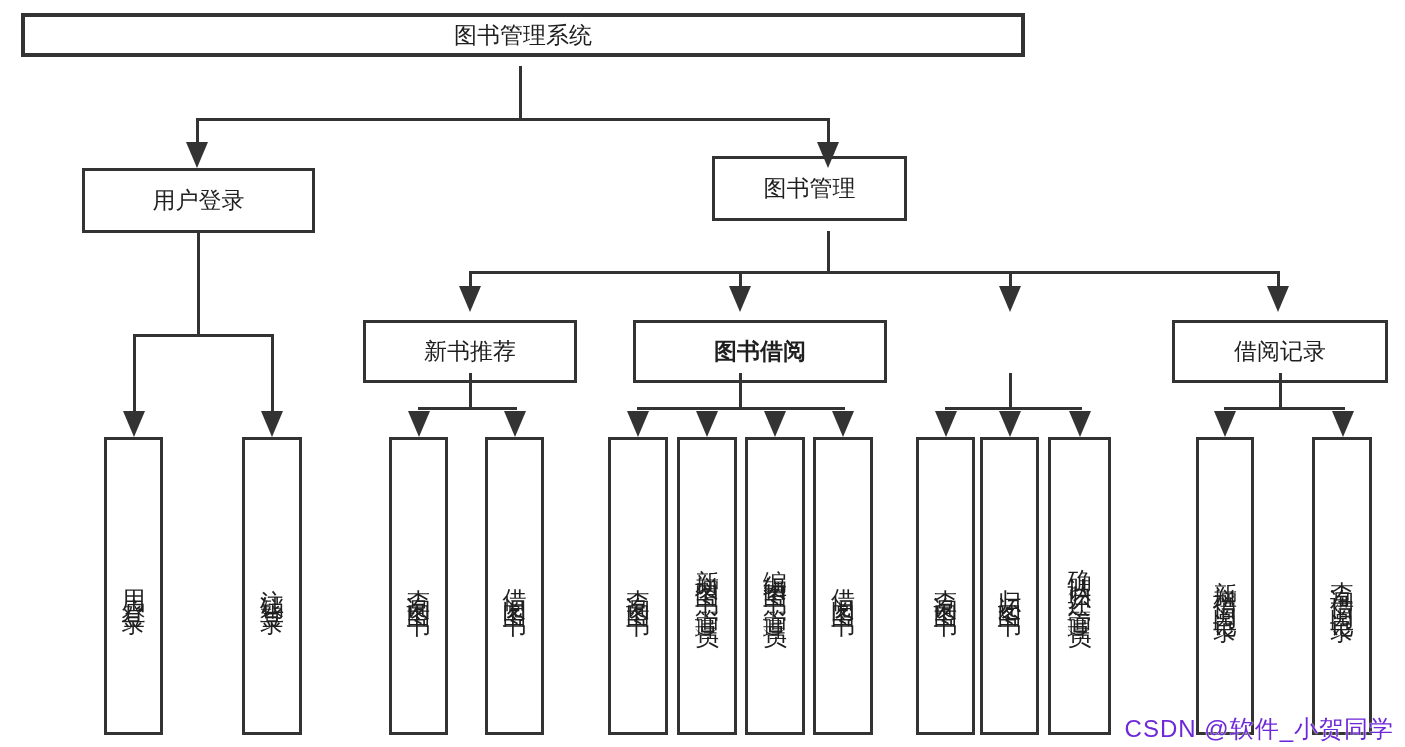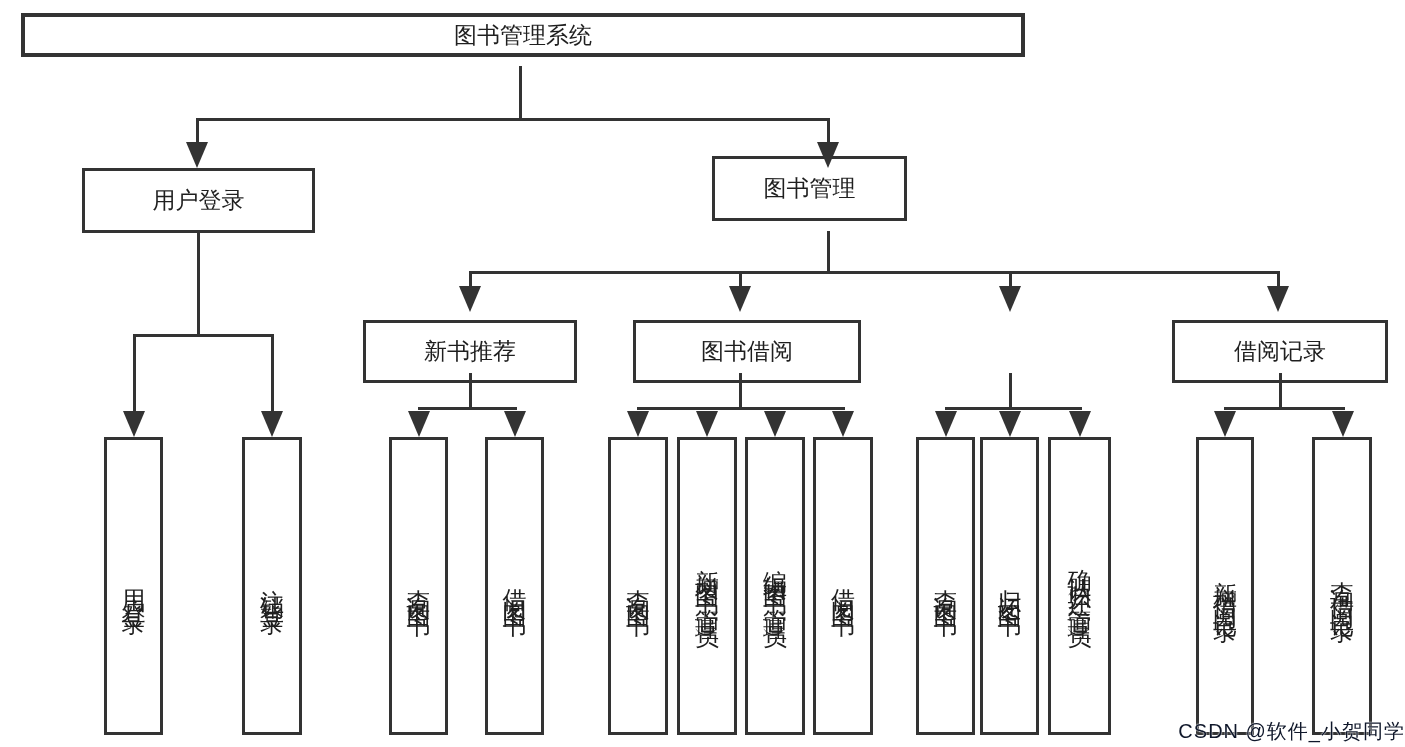--- a/index.html
+++ b/index.html
@@ -13,21 +13,21 @@
   .box{
     position:absolute;background:#ffffff;border:3px solid #333333;
     box-sizing:border-box;display:flex;align-items:center;justify-content:center;
     font-size:23px;color:#1f1f1f;white-space:nowrap;
   }
   .root{left:21px;top:13px;width:1004px;height:44px;border-width:4px;}
   .l2a{left:82px;top:168px;width:233px;height:65px;}
   .l2b{left:712px;top:156px;width:195px;height:65px;}
   .l3{top:312px;height:63px;margin-top:8px;}
   .l3a{left:363px;width:214px;}
-  .l3b{left:633px;width:228px;}
+  .l3b{left:633px;width:254px;font-weight:bold;}
   .l3c{left:903px;width:214px;}
   .l3d{left:1172px;width:216px;}
   
   .leaf{top:437px;height:298px;}
   .leaf span{
     writing-mode:vertical-rl;text-orientation:mixed;
     font-size:24px;letter-spacing:8px;line-height:1;
   }
   .u1{left:104px;width:59px;} .u2{left:242px;width:60px;}
   .n1{left:389px;width:59px;} .n2{left:485px;width:59px;}
@@ -37,22 +37,22 @@
   .r1{left:1196px;width:58px;} .r2{left:1312px;width:60px;}
   
   .vl{position:absolute;width:3px;background:#333333;}
   .hl{position:absolute;height:3px;background:#333333;}
   .arrow{
     position:absolute;width:0;height:0;
     border-left:11px solid transparent;border-right:11px solid transparent;
     border-top:26px solid #333333;
   }
   .watermark{
-    position:absolute;right:0;bottom:2px;
-    font-size:20px;color:#0f172a;letter-spacing:1px;
+    position:absolute;right:11px;bottom:2px;
+    font-size:24px;color:#6d28d9;letter-spacing:1px;
     text-shadow:0 0 2px #ffffff, 0 0 1px #ffffff;z-index:5;
   }
 </style>
 </head>
 <body>
 
 <div class="canvas">
 
   <div class="box root">图书管理系统</div>
 

